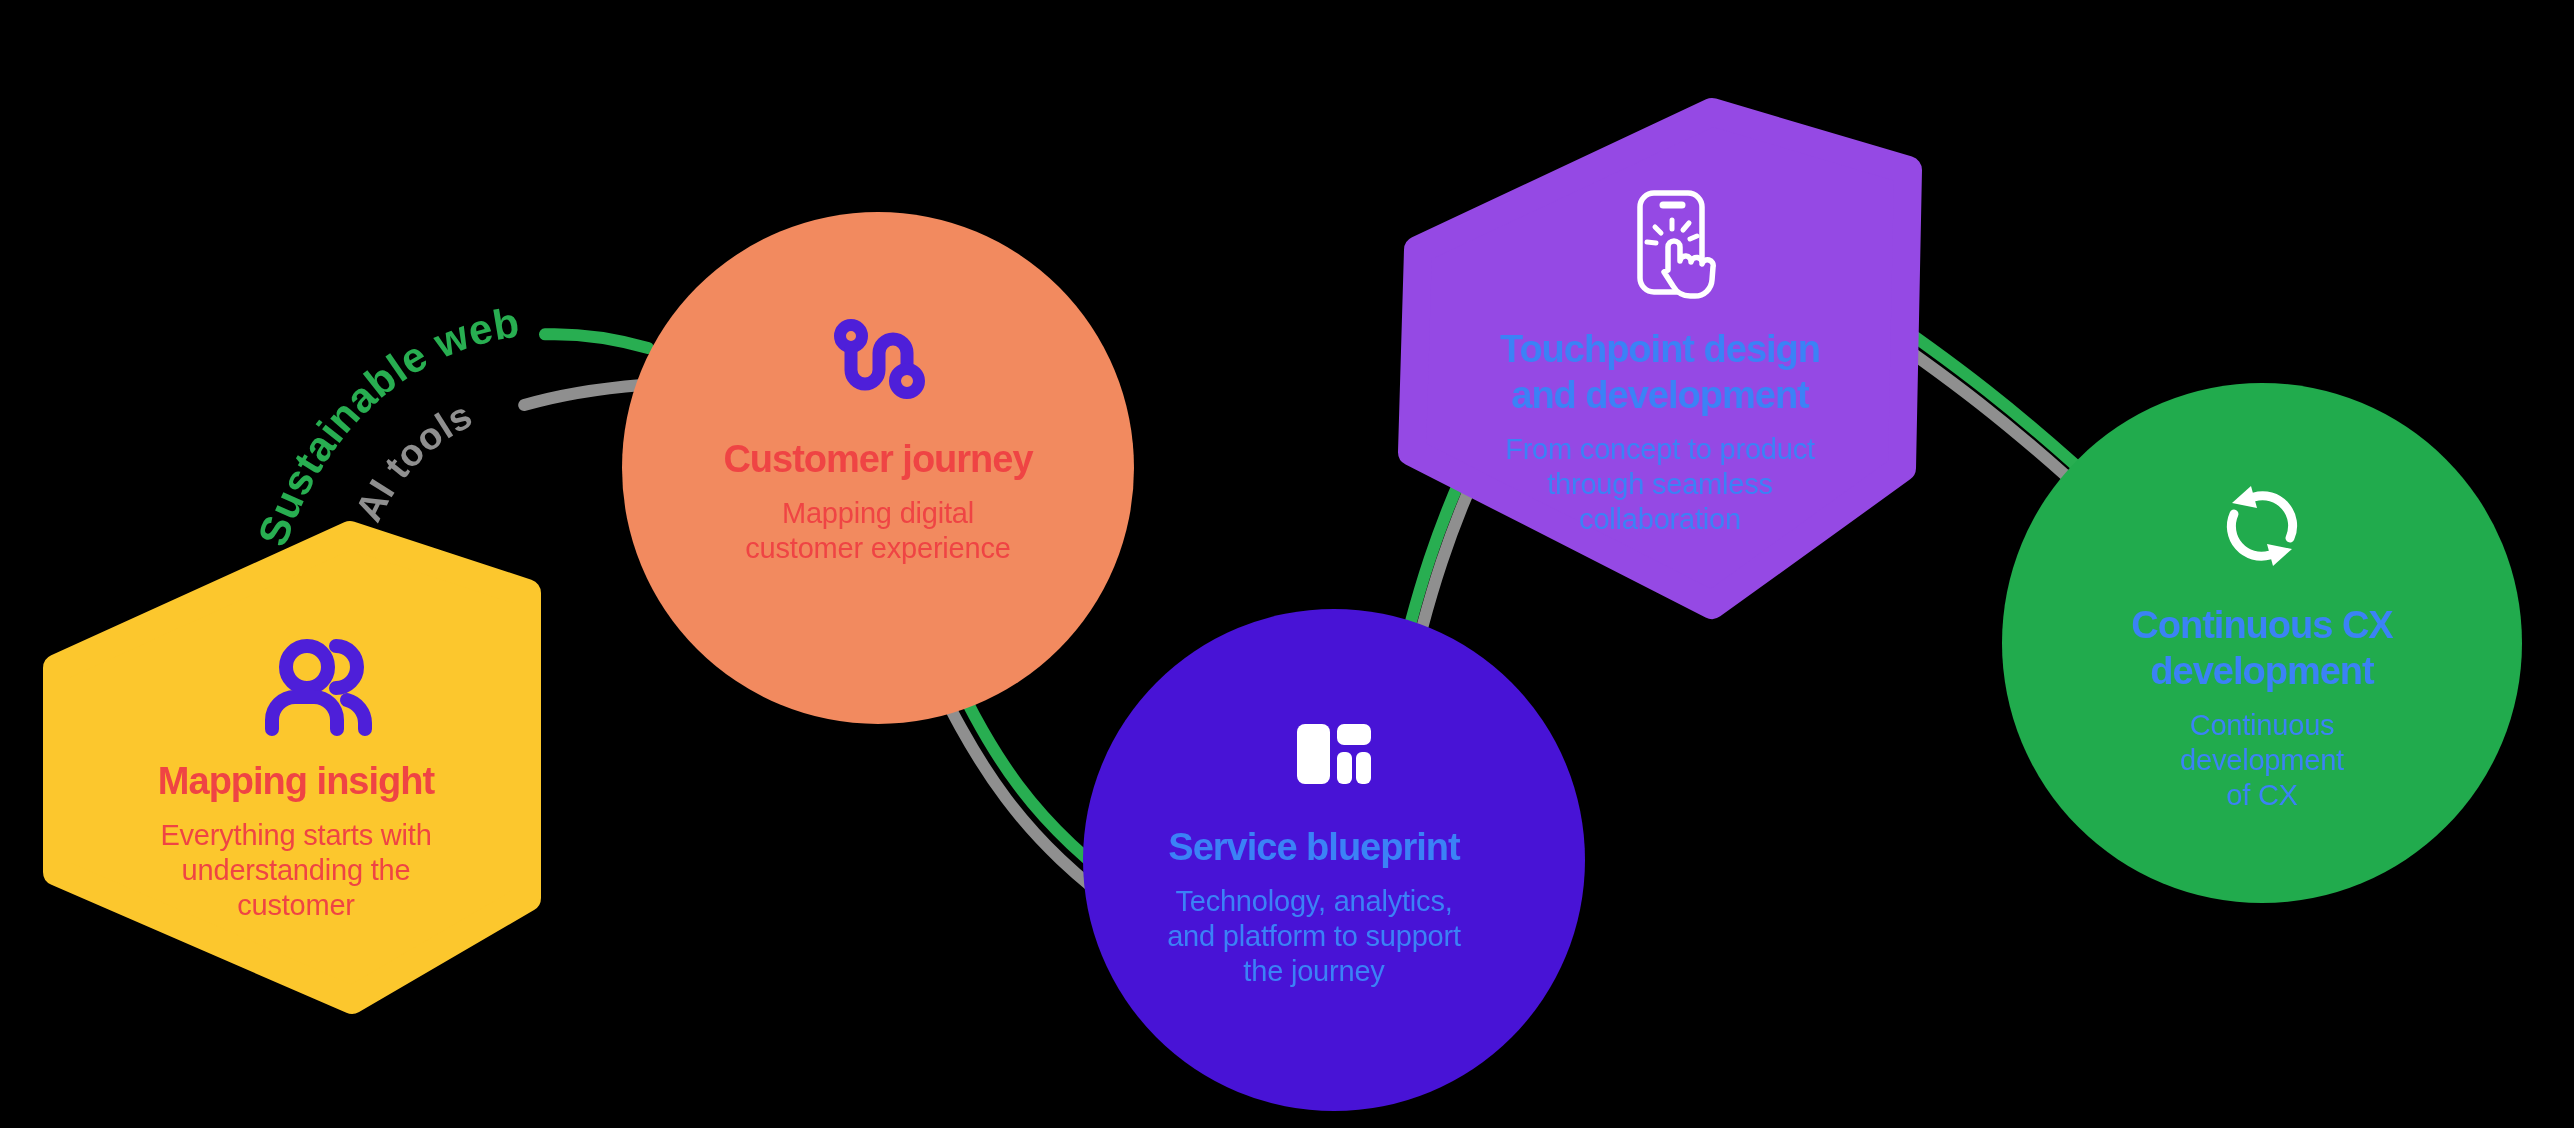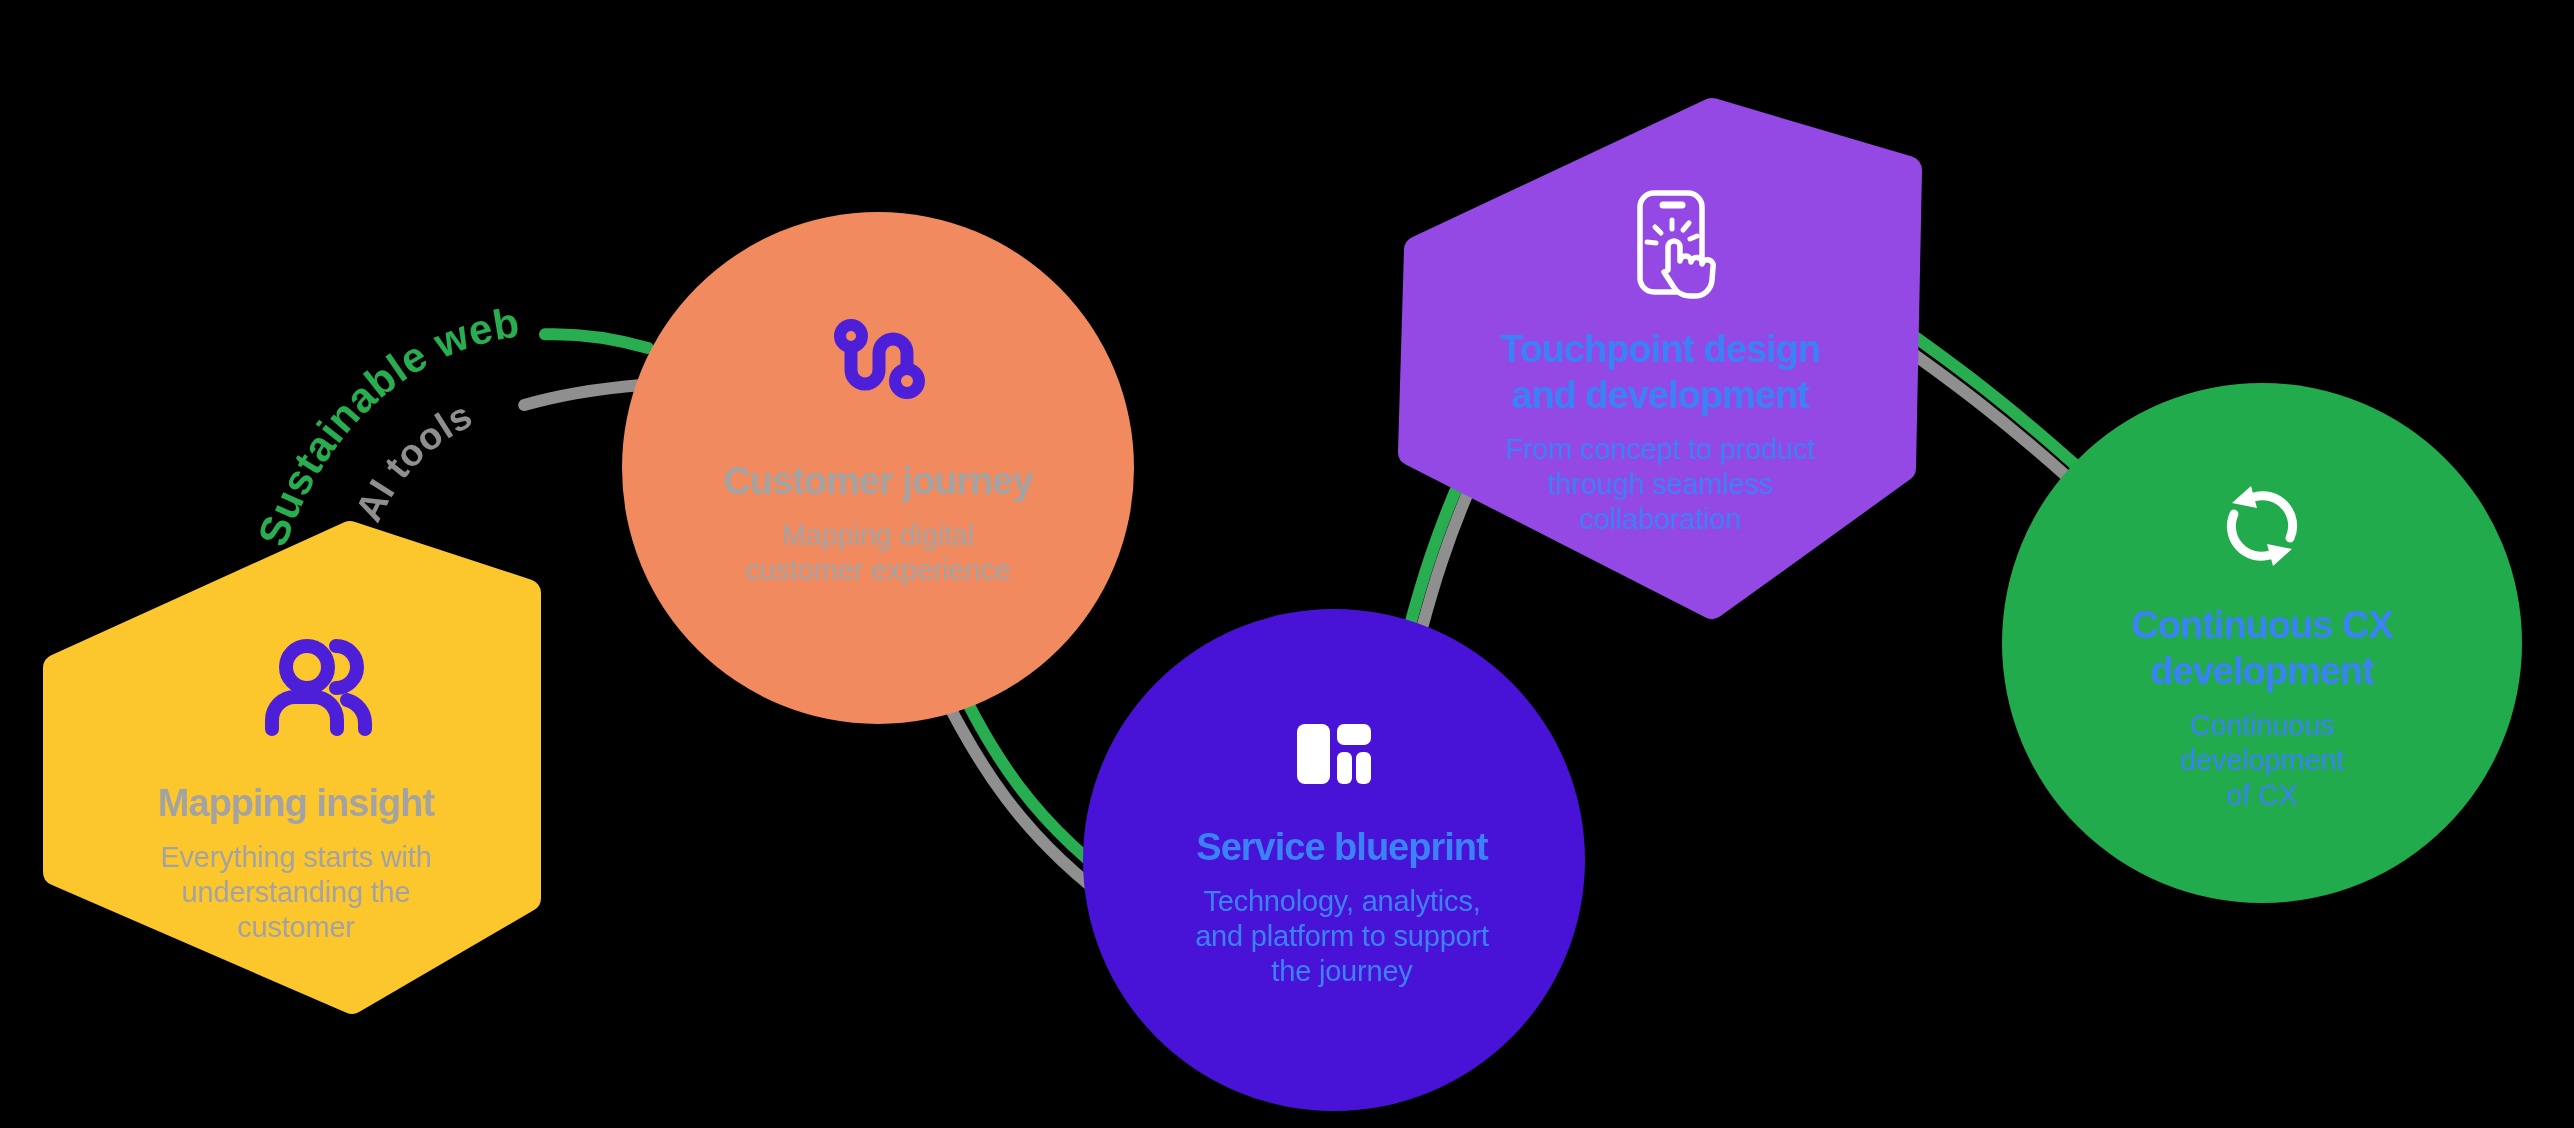--- a/index.html
+++ b/index.html
@@ -52,21 +52,21 @@
   }
   .card .subtitle { margin-top:14px; }
   .card.mt-lg .subtitle { }
   .card .subtitle-line {
     display:block;
     font-size:29px;
     font-weight:400;
     line-height:35px;
     letter-spacing:-0.2px;
   }
-  .text-purple { color:#a3a3a3;margin-top:22px; }
+  .text-purple { color:#ef4444; }
   .text-white  { color:#3b82f6; }
 </style>
 </head>
 <body>
 
 <div class="stage">
 
   <svg width="2574" height="1128" viewBox="0 0 2574 1128">
 
     <defs>
@@ -159,21 +159,21 @@
   </div>
 
   <div class="card text-purple" style="left:878px; top:436px;">
     <span class="title-line">Customer journey</span>
     <div class="subtitle">
       <span class="subtitle-line">Mapping digital</span>
       <span class="subtitle-line">customer experience</span>
     </div>
   </div>
 
-  <div class="card text-white" style="left:1342px; top:824px;">
+  <div class="card text-white" style="left:1314px; top:824px;">
     <span class="title-line">Service blueprint</span>
     <div class="subtitle">
       <span class="subtitle-line">Technology, analytics,</span>
       <span class="subtitle-line">and platform to support</span>
       <span class="subtitle-line">the journey</span>
     </div>
   </div>
 
   <div class="card text-white mt-lg" style="left:1660px; top:326px;">
     <span class="title-line">Touchpoint design</span>

